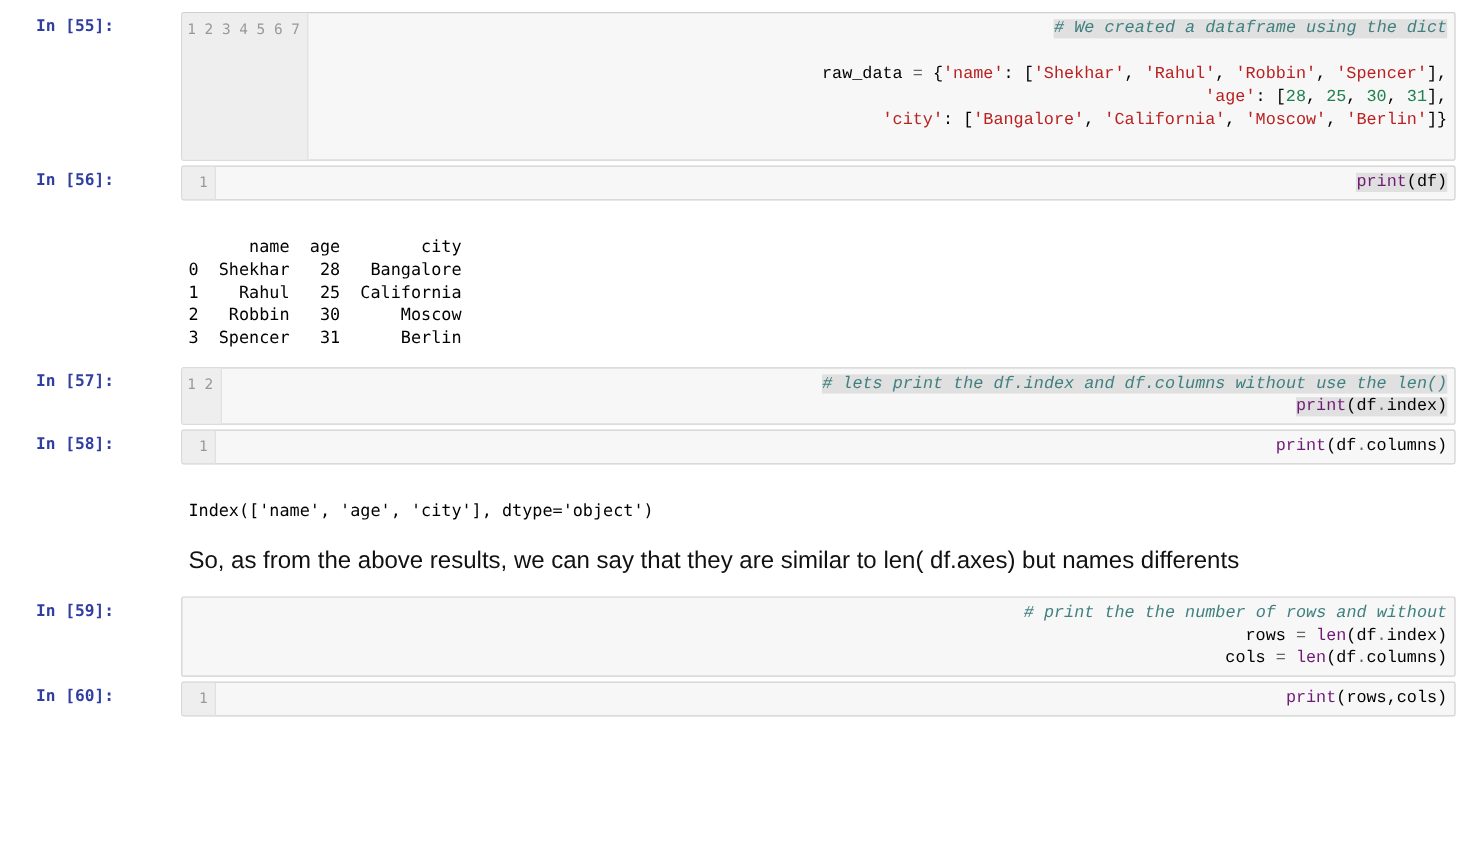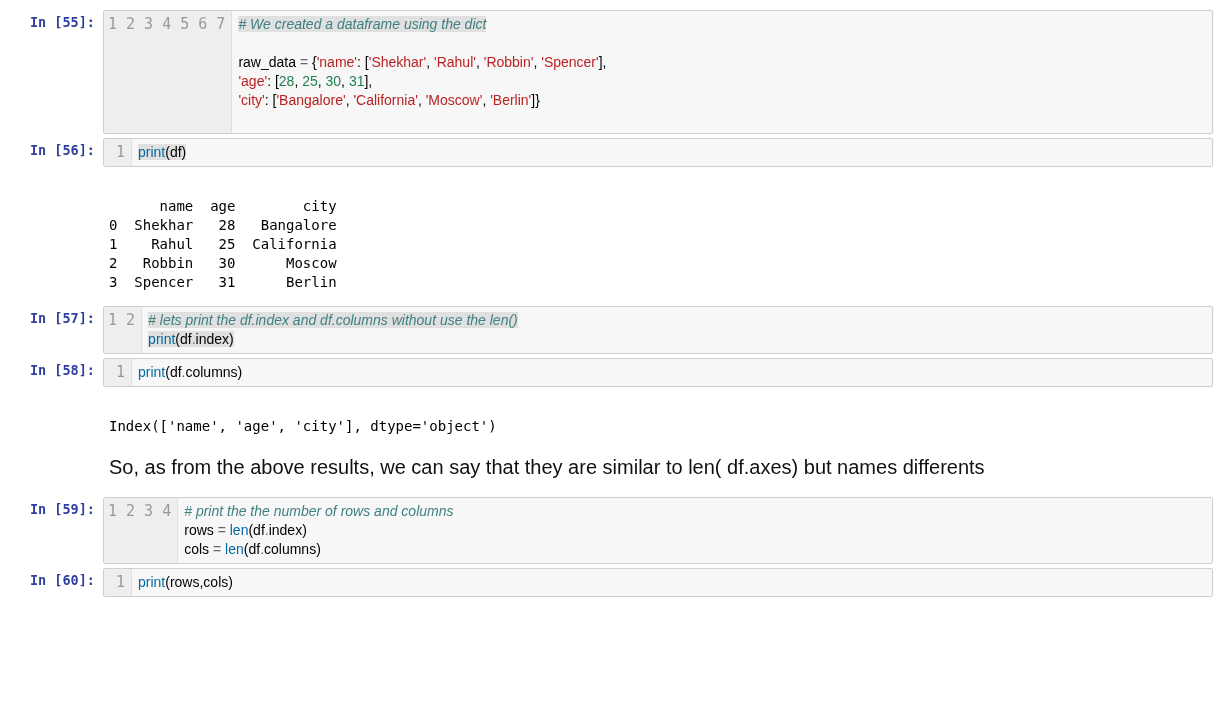--- a/index.html
+++ b/index.html
@@ -3,21 +3,21 @@
 <meta charset="utf-8">
 <style>
   * { box-sizing: border-box; margin: 0; padding: 0; }
   body {
     font-family: "DejaVu Sans Mono","Menlo","Monaco","Consolas",monospace;
     font-size: 14px;
     background: #fff;
     padding: 10px 8px;
     color: #000;
   }
-  .cell { display: flex; margin-bottom: 4px; }
+  .cell { display: flex; margin-bottom: 4px; gap: 48px; }
   .prompt {
     width: 95px;
     flex-shrink: 0;
     text-align: right;
     padding: 4px 8px 2px 0;
     font-family: monospace;
     color: #303F9F;
     font-weight: bold;
     font-size: 13.5px;
   }
@@ -29,33 +29,34 @@
     background: #f7f7f7;
     display: flex;
   }
   .gutter {
     background: #eeeeee;
     border-right: 1px solid #e0e0e0;
     color: #999;
     text-align: right;
     padding: 4px 6px 4px 4px;
     font-family: monospace;
-    font-size: 15px;
+    font-size: 12px;
     line-height: 19px;
     user-select: none;
     min-width: 28px;
   }
   .code {
     flex: 1;
     padding: 4px 6px;
-    font-family: Liberation Sans, sans-serif;
+    font-family: Liberation Mono, monospace;
     font-size: 14px;
     line-height: 19px;
     white-space: pre;
     overflow-x: auto;
+    text-align: right;
   }
   .output {
     flex: 1;
     padding: 6px 0 10px 6px;
     font-family: "DejaVu Sans Mono","Menlo","Monaco","Consolas",monospace;
     font-size: 14px;
     line-height: 19px;
     white-space: pre;
     color: #000;
     margin-top: 20px;
@@ -64,21 +65,21 @@
     flex: 1;
     padding: 6px 0 14px 6px;
     font-family: -apple-system,BlinkMacSystemFont,"Segoe UI",Helvetica,Arial,sans-serif;
     font-size: 20px;
     color: #111;
   }
   .c-comment { color: #408080; font-style: italic; }
   .c-op { color: #666; }
   .c-str { color: #BA2121; }
   .c-num { color: #208050; }
-  .c-builtin { color: #0369a1; }
+  .c-builtin { color: #701a75; }
   .c-name { color: #000; }
   .hl { background: #e0e0e0; }
 </style>
 </head>
 <body>
 
 <div id="root">
     <div class="cell">
       <div class="prompt">In [55]:</div>
       <div class="input-area">
@@ -133,25 +134,21 @@
       <div class="prompt empty"> </div>
       <div class="output">Index(['name', 'age', 'city'], dtype='object')</div>
     </div>
     <div class="cell">
       <div class="prompt empty"> </div>
       <div class="md">So, as from the above results, we can say that they are similar to len( df.axes) but names differents</div>
     </div>
     <div class="cell">
       <div class="prompt">In [59]:</div>
       <div class="input-area">
-        <div class="gutter">1
-2
-3
-4</div>
-        <div class="code"><span class="c-comment"># print the the number of rows and columns</span>
+        <div class="code"><span class="c-comment"># print the the number of rows and without</span>
 <span class="c-name">rows</span> <span class="c-op">=</span> <span class="c-builtin">len</span>(df<span class="c-op">.</span>index)
 <span class="c-name">cols</span> <span class="c-op">=</span> <span class="c-builtin">len</span>(df<span class="c-op">.</span>columns)
 </div>
       </div>
     </div>
     <div class="cell">
       <div class="prompt">In [60]:</div>
       <div class="input-area">
         <div class="gutter">1</div>
         <div class="code"><span class="c-builtin">print</span>(rows,cols)</div>

